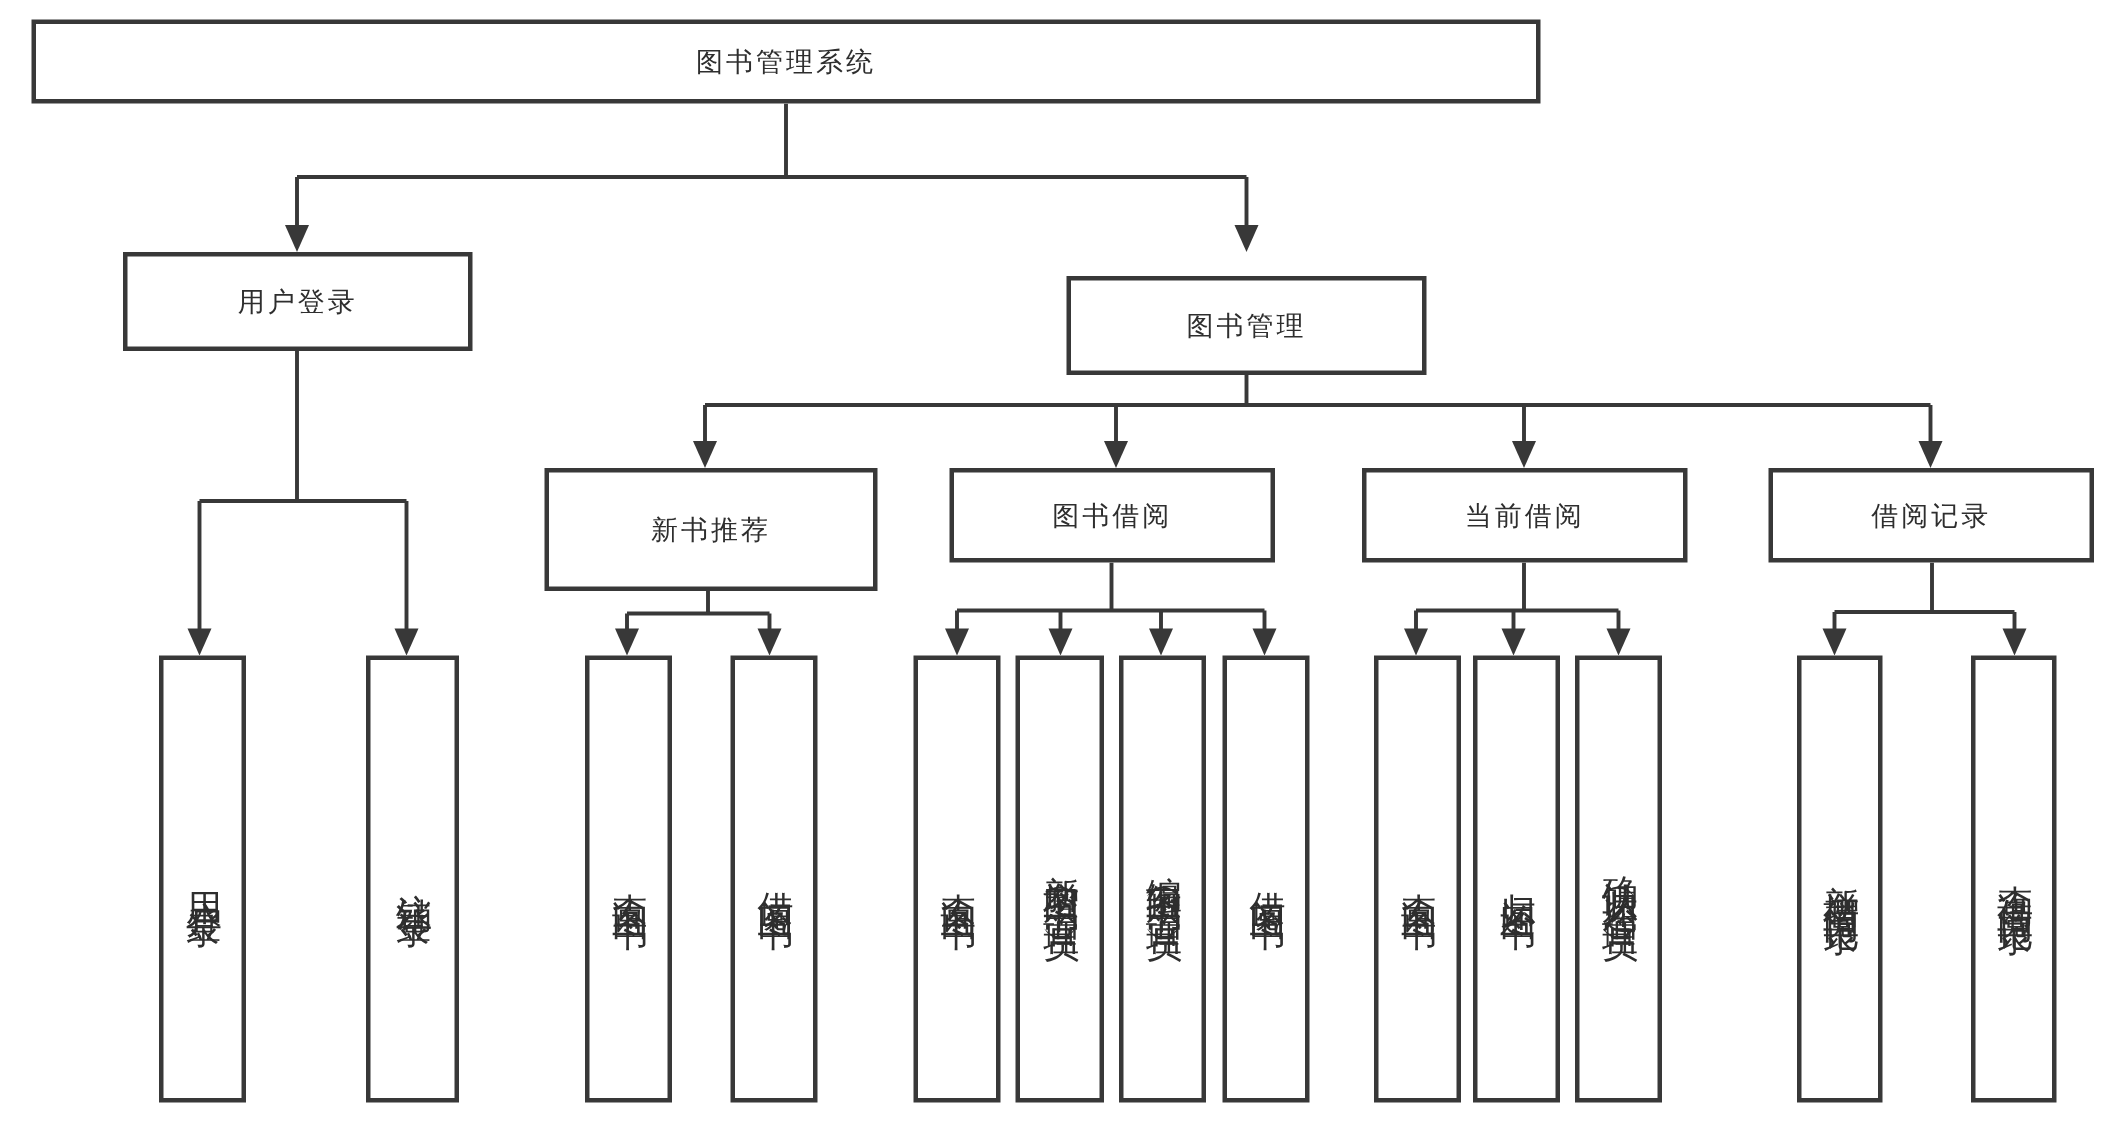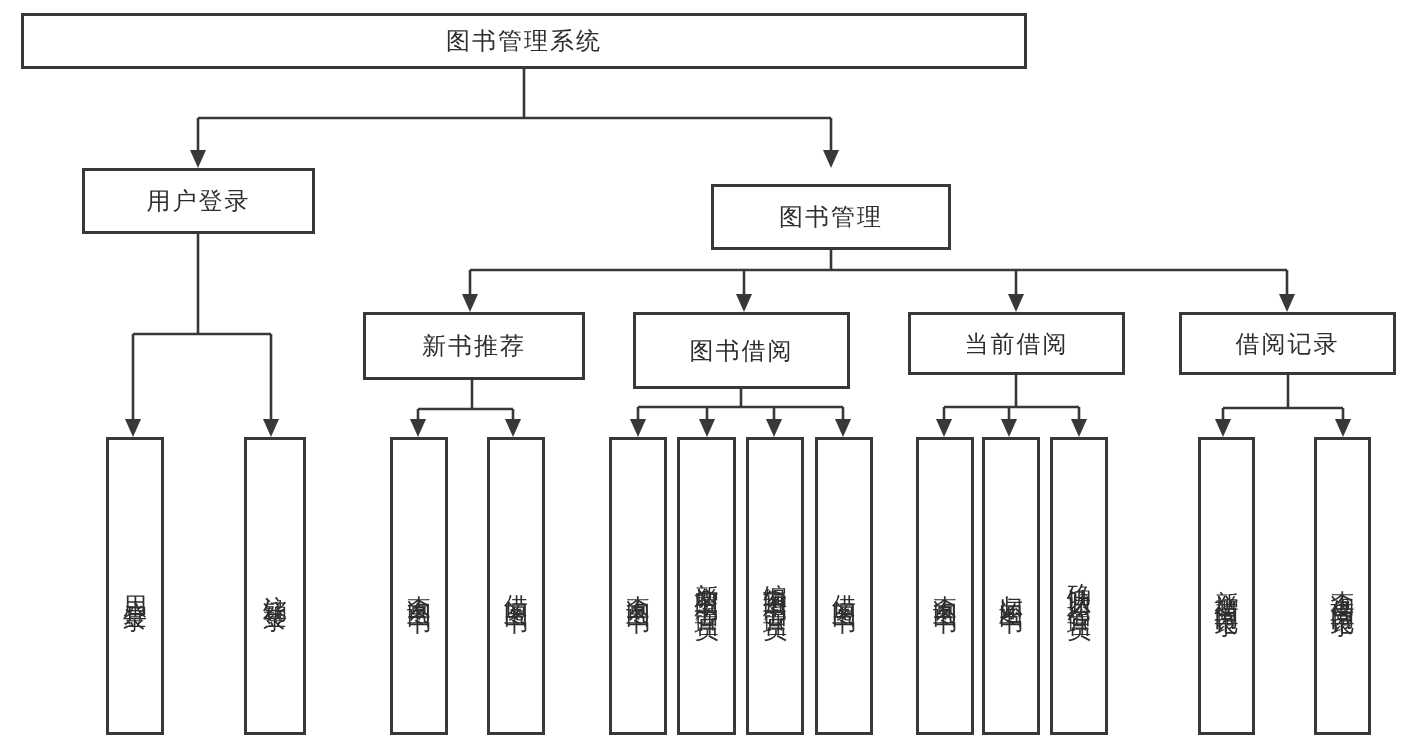--- a/index.html
+++ b/index.html
@@ -21,21 +21,21 @@
   .connector-layer polygon{fill:var(--line);stroke:none;}
   .box{
     position:absolute;
     box-sizing:border-box;
     border:3px solid var(--line);
     background:var(--bg);
     display:flex;align-items:center;justify-content:center;
     color:var(--text);
   }
   .h-label{
-    font-size:24px;
+    font-size:18px;
     letter-spacing:2px;
     color:var(--text);
     white-space:nowrap;
     text-align:right;
   }
   .leaf{top:437px;height:298px;}
   .v-label{
     writing-mode:vertical-rl;
     text-orientation:upright;
     font-size:24px;
@@ -106,24 +106,24 @@
     <span class="h-label">图书管理系统</span>
   </div>
 
   <div class="box" style="left:82px;top:168px;width:233px;height:66px;">
     <span class="h-label">用户登录</span>
   </div>
   <div class="box" style="left:711px;top:168px;width:240px;height:66px;margin-top:16px;">
     <span class="h-label">图书管理</span>
   </div>
 
-  <div class="box" style="left:363px;top:312px;width:222px;height:68px;">
+  <div class="box" style="left:363px;top:312px;width:222px;height:82px;">
     <span class="h-label">新书推荐</span>
   </div>
-  <div class="box" style="left:633px;top:312px;width:217px;height:77px;">
+  <div class="box" style="left:633px;top:312px;width:217px;height:63px;">
     <span class="h-label">图书借阅</span>
   </div>
   <div class="box" style="left:908px;top:312px;width:217px;height:63px;">
     <span class="h-label">当前借阅</span>
   </div>
   <div class="box" style="left:1179px;top:312px;width:217px;height:63px;">
     <span class="h-label">借阅记录</span>
   </div>
 
   <div class="box leaf" style="left:106px;width:58px;">

